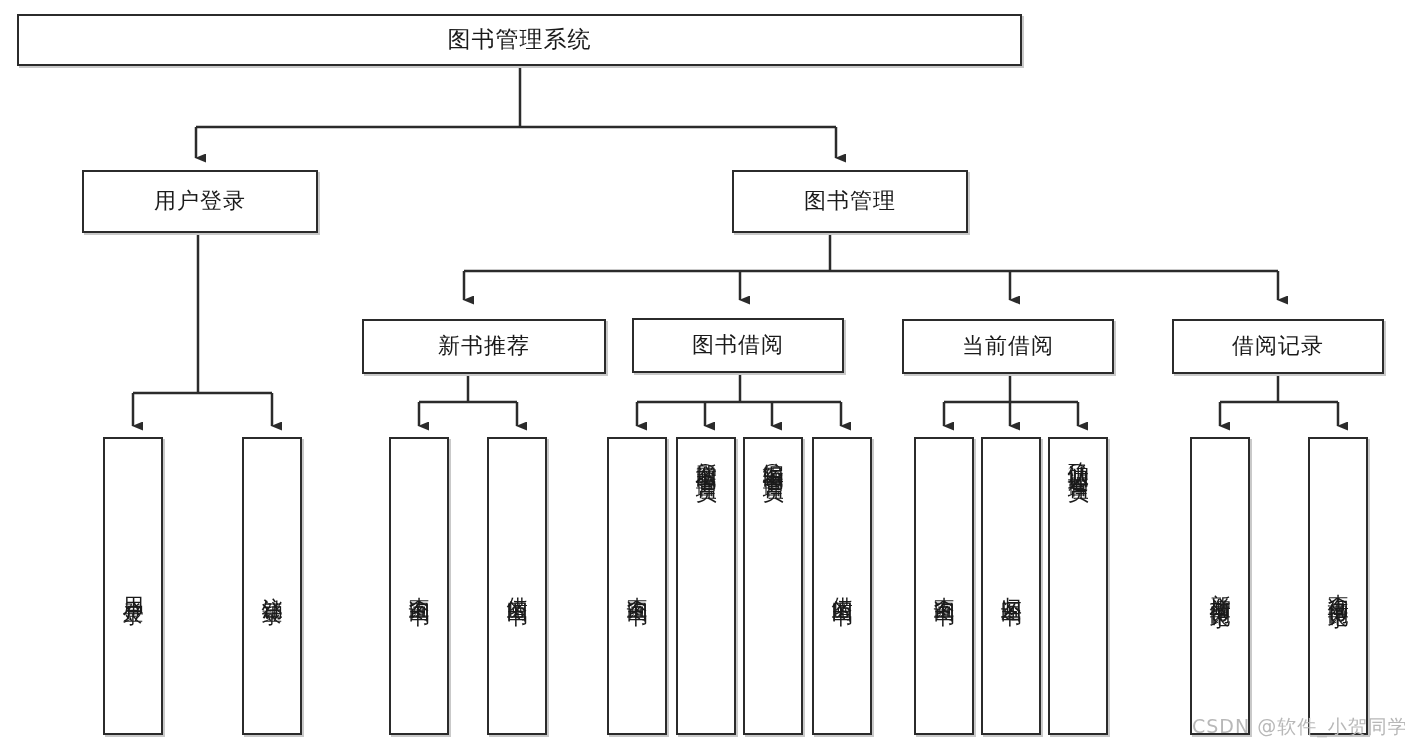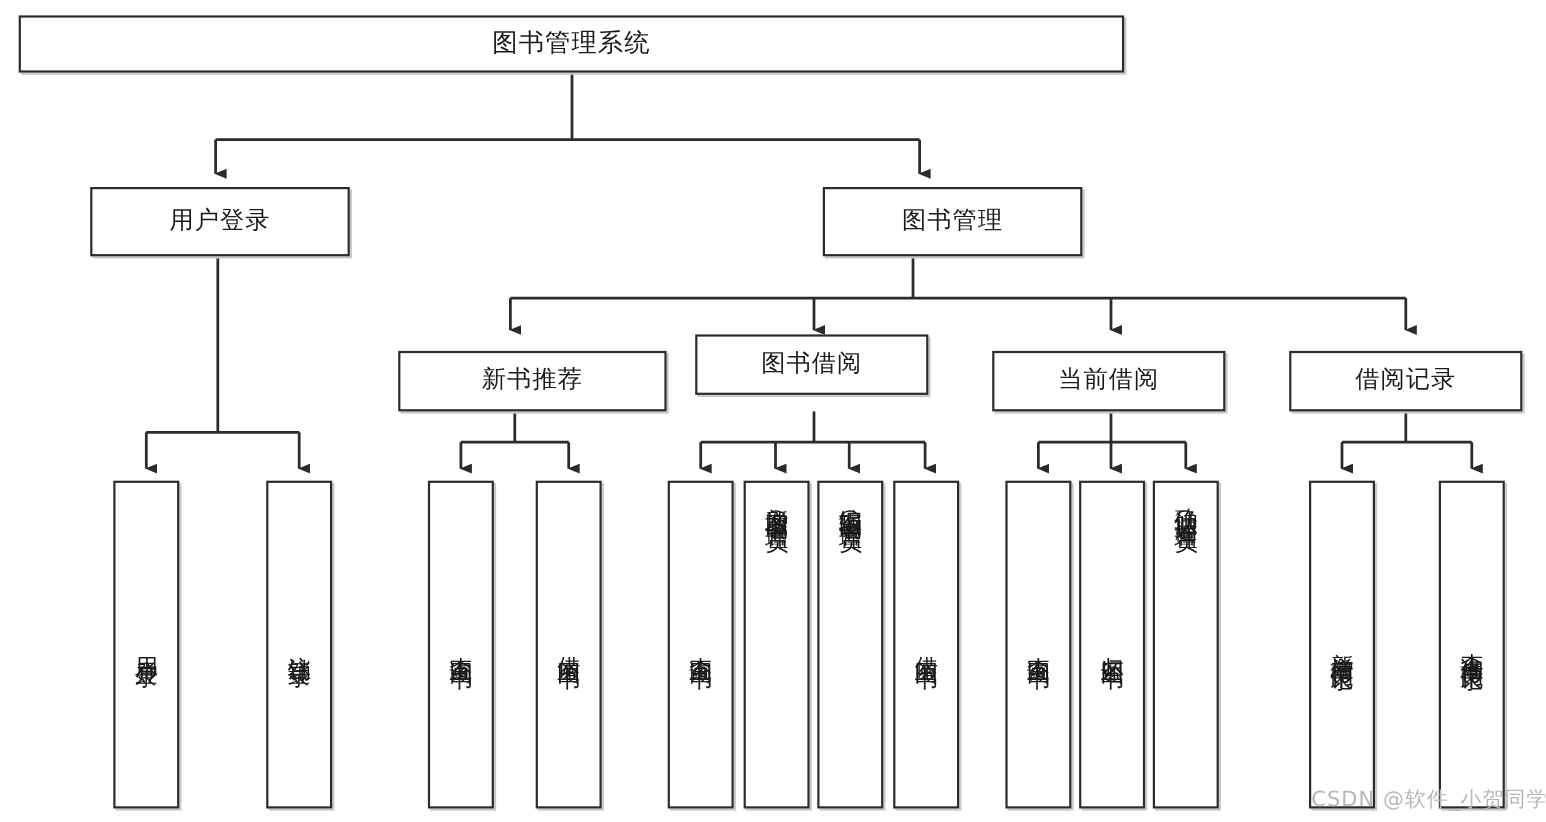--- a/index.html
+++ b/index.html
@@ -73,29 +73,29 @@
   </svg>
 
   <div class="node shadow" style="left:17px;top:14px;width:1005px;height:52px;">
     <span class="h-label title-node">图书管理系统</span>
   </div>
 
   <div class="node shadow" style="left:82px;top:170px;width:236px;height:63px;">
     <span class="h-label">用户登录</span>
   </div>
 
-  <div class="node shadow" style="left:748px;top:170px;width:236px;height:63px;">
+  <div class="node shadow" style="left:732px;top:170px;width:236px;height:63px;">
     <span class="h-label">图书管理</span>
   </div>
 
   <div class="node shadow" style="left:362px;top:319px;width:244px;height:55px;">
     <span class="h-label">新书推荐</span>
   </div>
 
-  <div class="node shadow" style="left:632px;top:304px;width:212px;height:55px;">
+  <div class="node shadow" style="left:632px;top:318px;width:212px;height:55px;">
     <span class="h-label">图书借阅</span>
   </div>
 
   <div class="node shadow" style="left:1172px;top:319px;width:212px;height:55px;">
     <span class="h-label">借阅记录</span>
   </div>
 
   <div class="node shadow" style="left:902px;top:319px;width:212px;height:55px;">
     <span class="h-label">当前借阅</span>
   </div>

